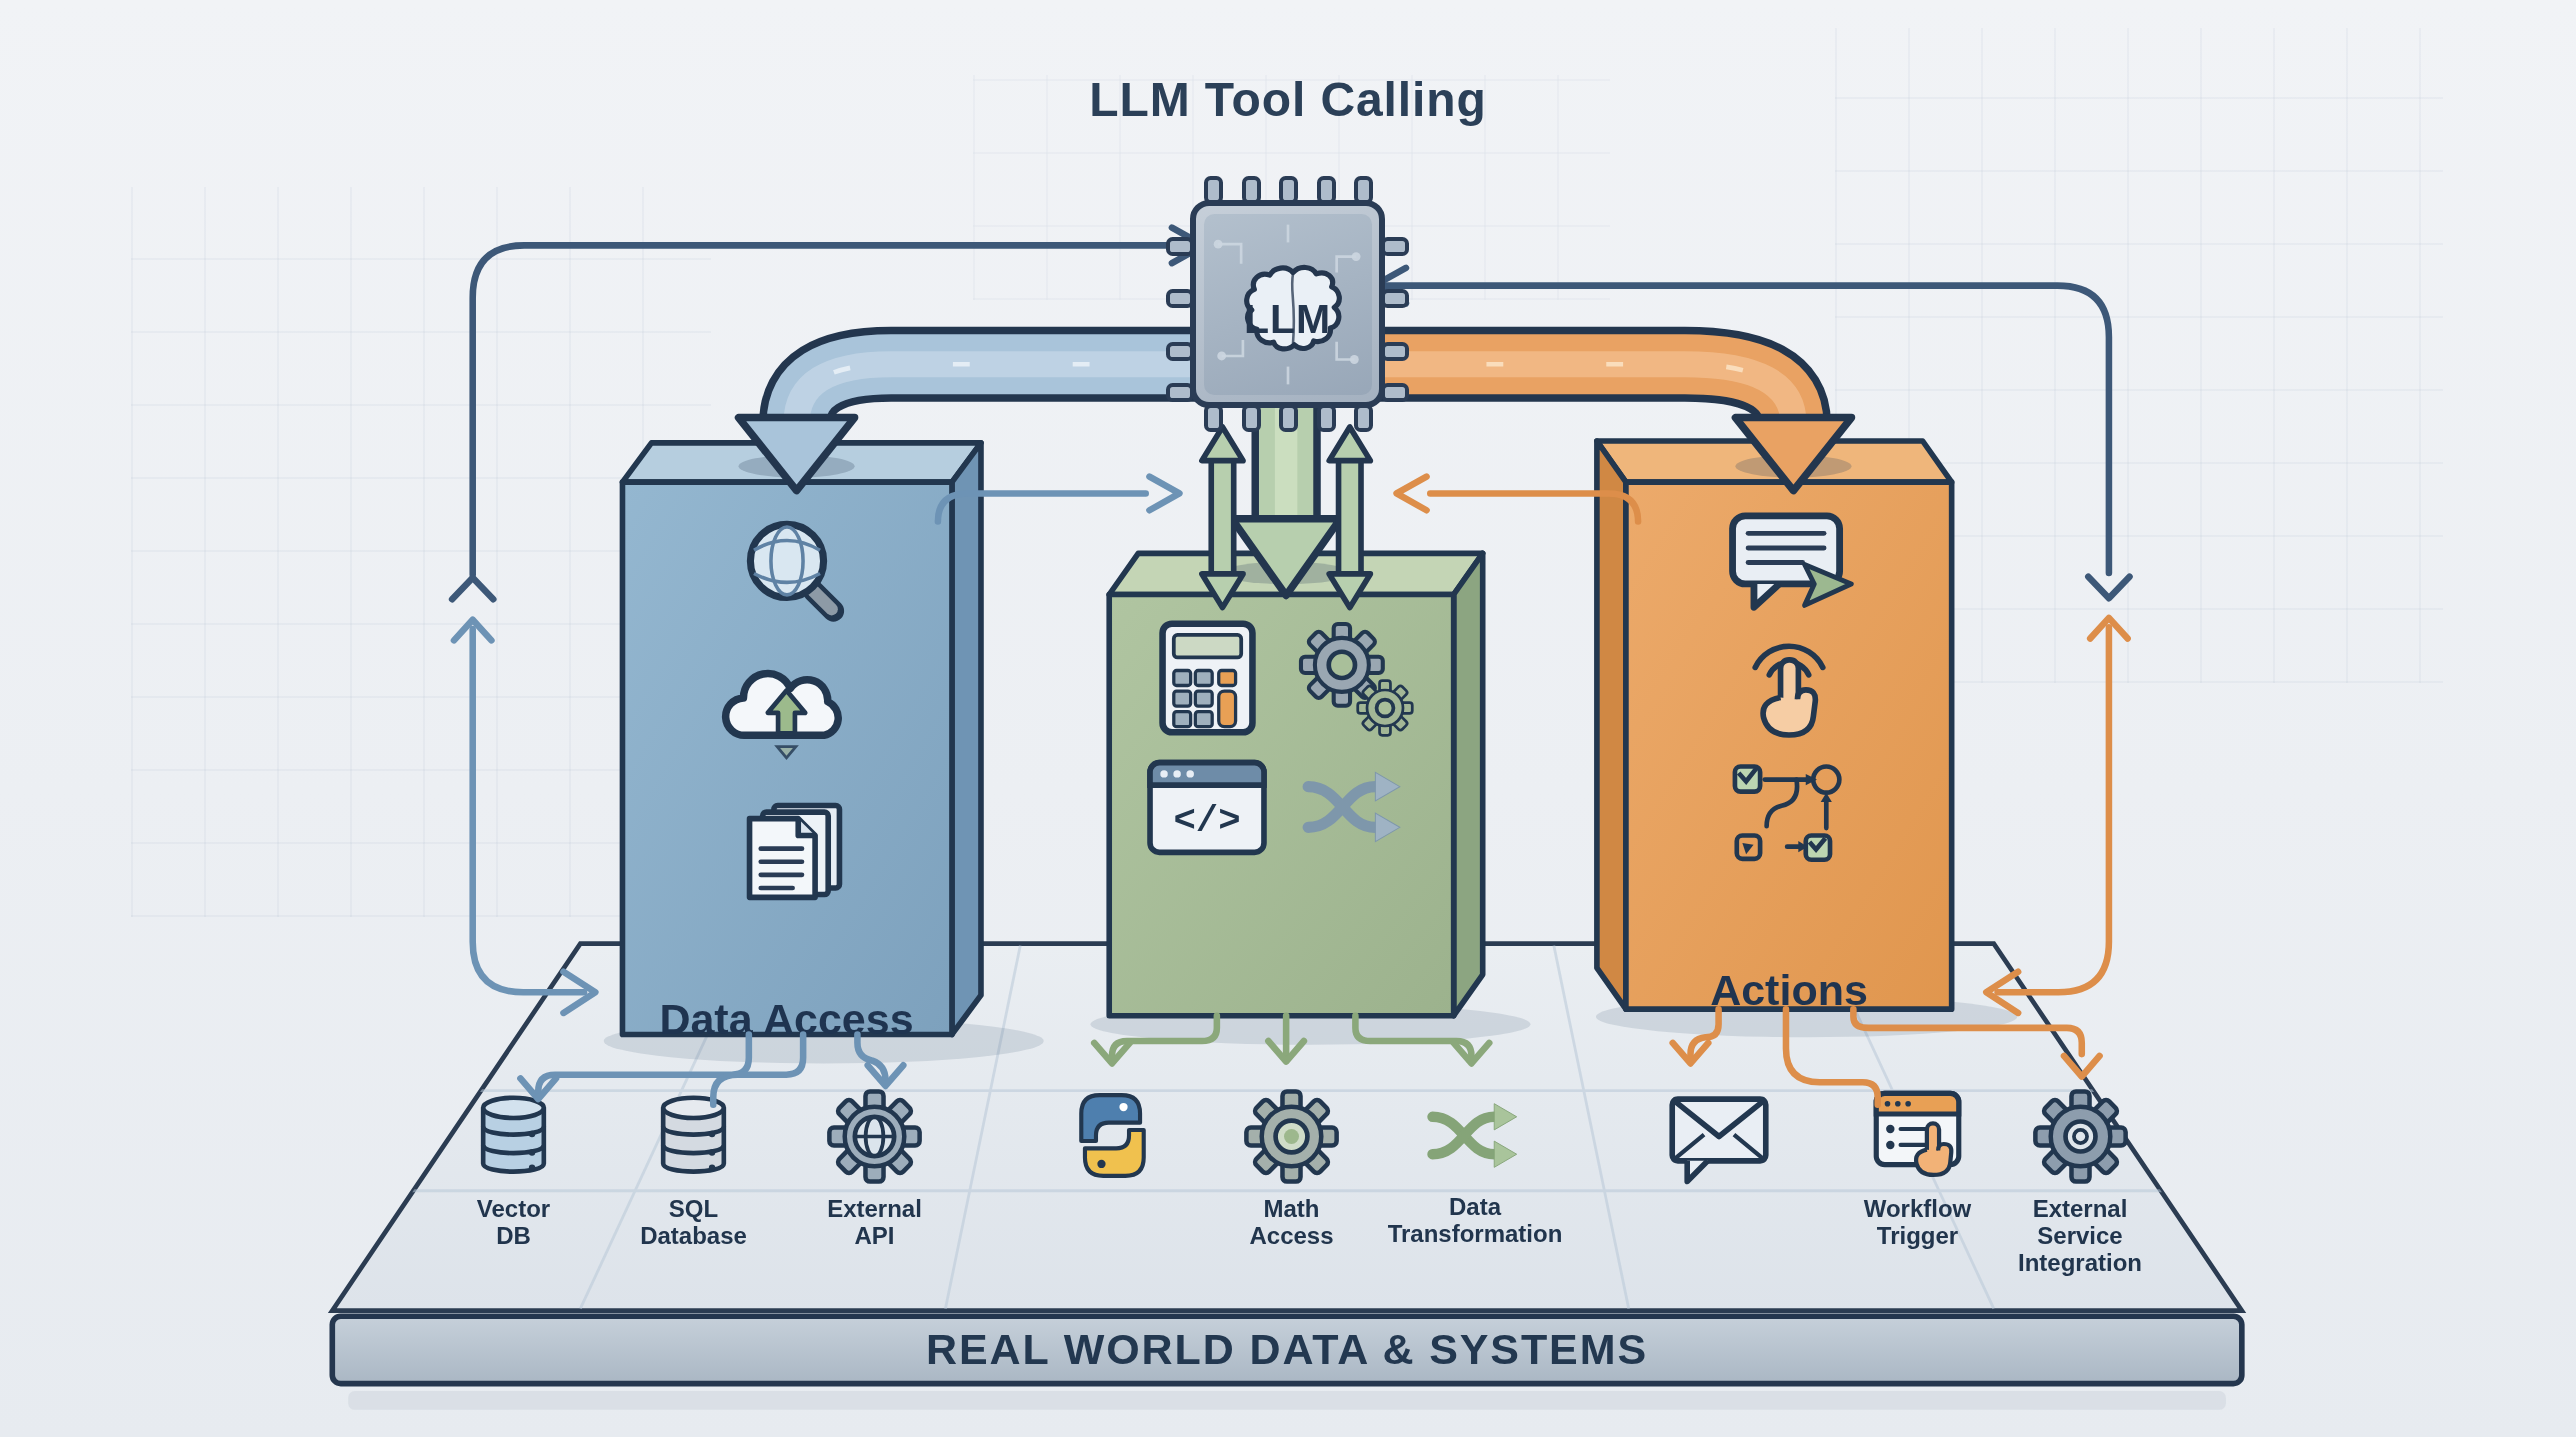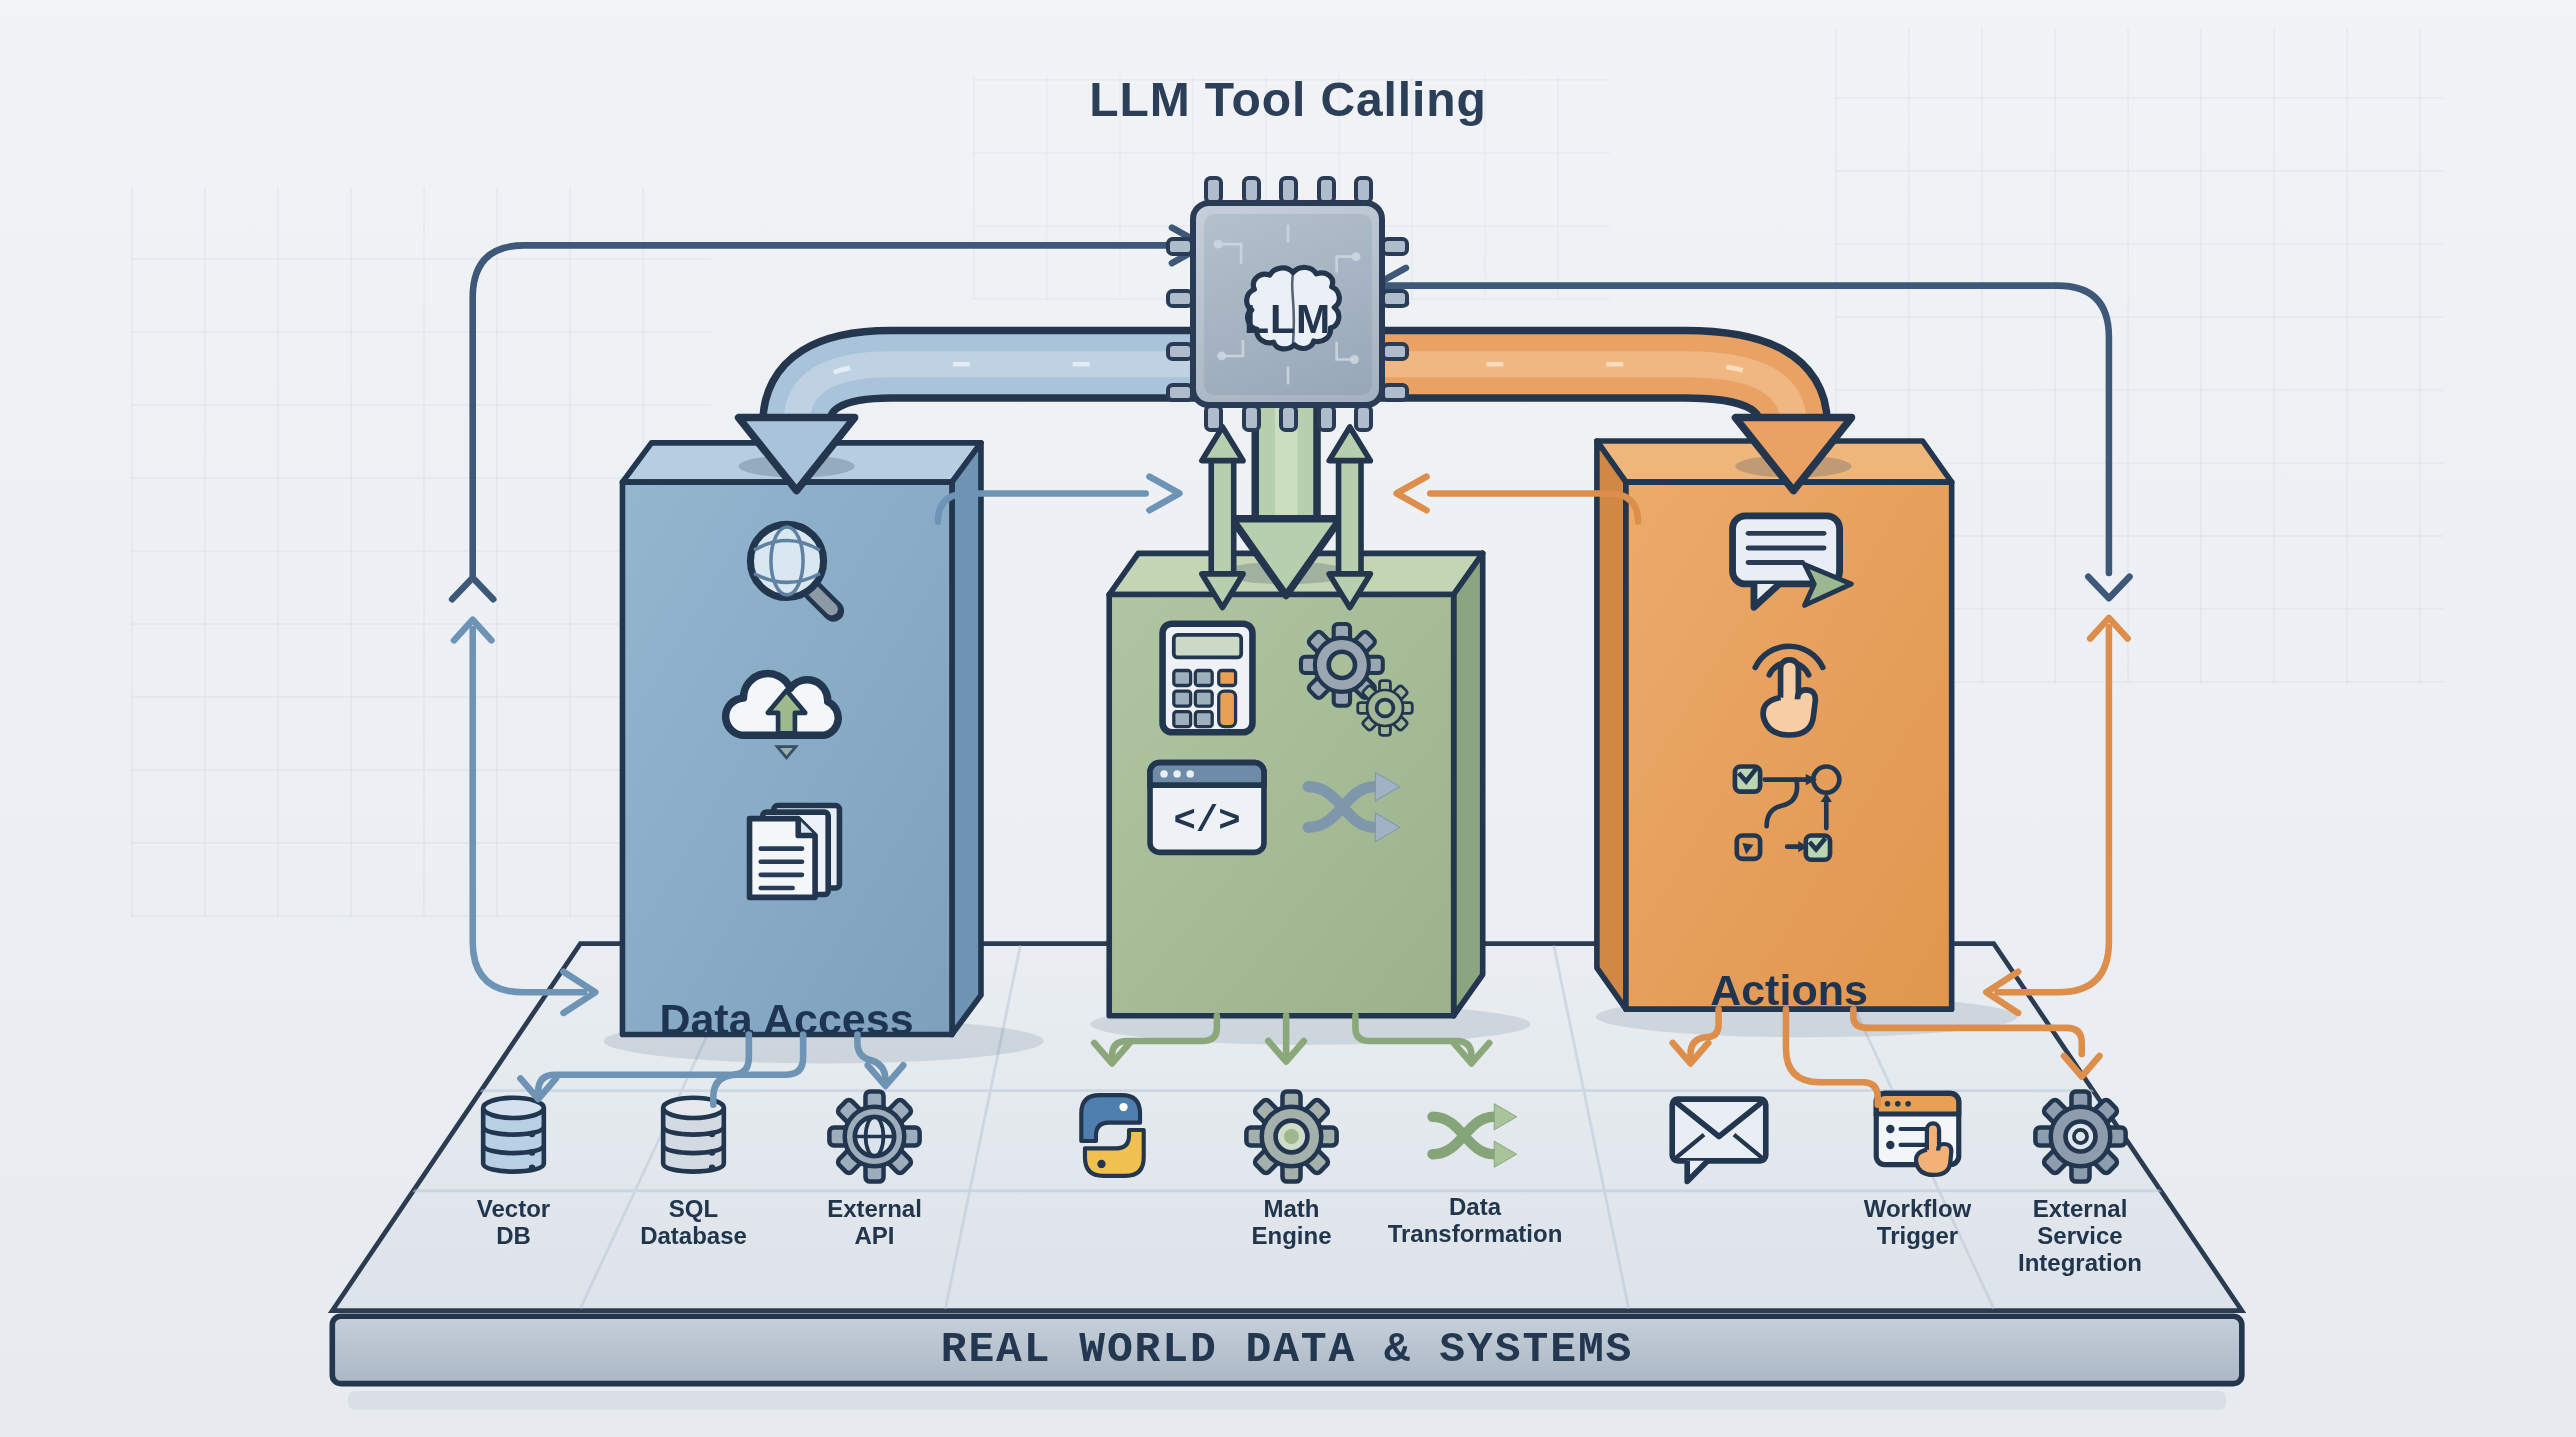--- a/index.html
+++ b/index.html
@@ -32,21 +32,21 @@
   .chip-inner{position:absolute;left:7.5px;top:7.5px;right:7.5px;bottom:7.5px;border-radius:10.3px;
               background:linear-gradient(160deg,#b3c0cd,#98a7b8);}
   .pin{position:absolute;background:#aebccb;border:4.7px solid #2a3c55;border-radius:6.6px;box-sizing:border-box;}
   .pinV{width:19px;height:28px;} .pinH{width:28px;height:19px;}
   #brain{position:absolute;left:39px;top:34px;}
   #chip-label{position:absolute;left:0;top:90px;width:100%;text-align:center;
               font-size:41px;font-weight:800;color:#24364e;letter-spacing:0.9px;}
   
   #bar-text{position:absolute;left:332px;top:1316px;width:1910px;height:67px;z-index:5;
             display:flex;align-items:center;justify-content:center;
-            font-size:43px;font-weight:800;letter-spacing:1.9px;color:#233850;font-family:Liberation Mono, monospace;}
+            font-size:43px;font-weight:800;letter-spacing:1.9px;color:#233850;}
   
   .bitem{position:absolute;top:1084px;text-align:center;z-index:2;}
   .bitem svg{display:block;margin:0 auto;}
   .blabel{margin-top:5.6px;font-size:24px;font-weight:700;line-height:1.13;color:#21354d;white-space:pre-line;}
 </style>
 </head>
 <body>
 
 <div id="stage">
 
@@ -453,21 +453,21 @@
       <circle cx="-12" cy="31" r="4.5" fill="#22374f"></circle>
     </svg>
   </div>
   <div class="bitem" style="left:1198px;width:187px;">
     <svg width="103" height="105" viewBox="-55 -56 110 112">
       <use href="#gear8" x="-53" y="-53" width="106" height="106" fill="#a4b0ab"></use>
       <circle r="17" fill="#cfdcc8" stroke="#22374f" stroke-width="5"></circle>
       <circle r="8" fill="#9db88d"></circle>
     </svg>
     <div class="blabel">Math
-Engine</div>
+Access</div>
   </div>
   <div class="bitem" style="left:1325px;width:300px;">
     <svg width="109" height="103" viewBox="-55 -55 110 110">
       <use href="#shuf" x="-55" y="-55" width="110" height="110" stroke="#85a478" fill="#a9c49b"></use>
     </svg>
     <div class="blabel">Data
 Transformation</div>
   </div>
   <div class="bitem" style="left:1560px;width:318px;">
     <svg width="116" height="105" viewBox="-62 -52 124 104">

